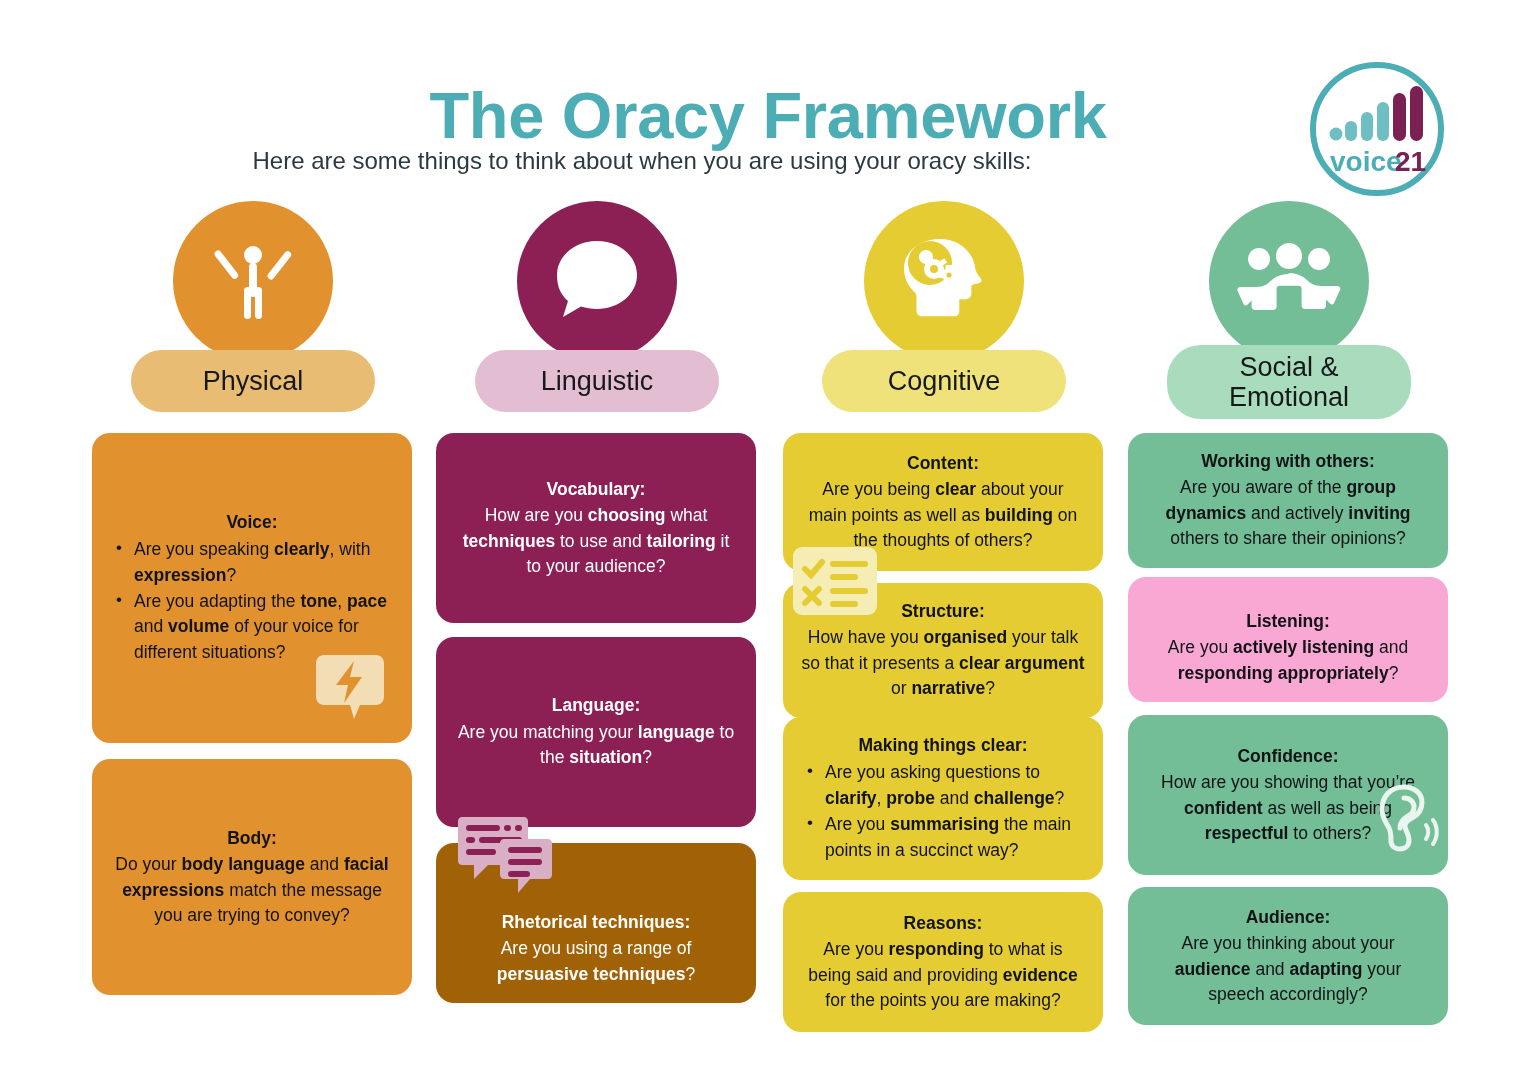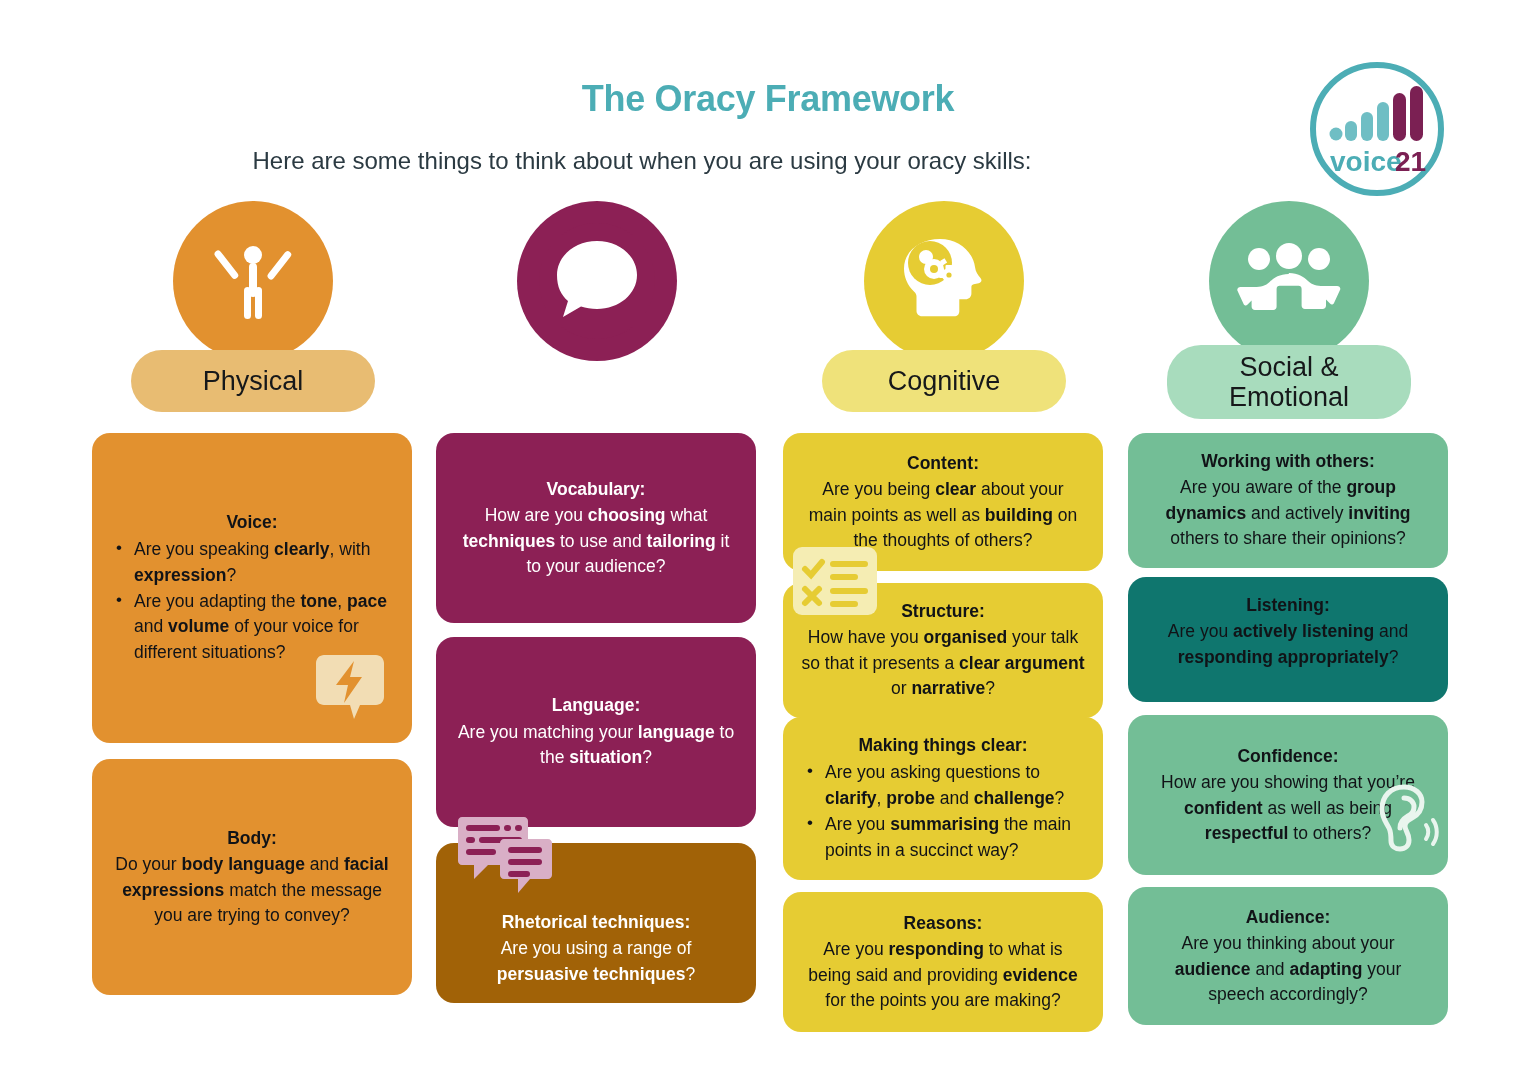--- a/index.html
+++ b/index.html
@@ -19,21 +19,21 @@
     top: 0; left: 0;
     width: 1536px;
     height: 195px;
   }
   .title {
     position: absolute;
     top: 78px;
     left: 0;
     width: 1536px;
     text-align: center;
-    font-size: 36px;
+    font-size: 65px;
     font-weight: bold;
     color: #4cadb5;
     letter-spacing: -0.3px;
   }
   .subtitle {
     position: absolute;
     top: 147px;
     left: 0;
     width: 1284px;
     text-align: center;
@@ -221,20 +221,21 @@
       </div>
     </div>
     <div class="column col-1">
       <div class="strand-head">
         <div class="strand-circle" style="background: rgb(140, 32, 85);">
           <svg width="120" height="120" viewBox="0 0 120 120">
       <circle cx="60" cy="60" r="58" fill="#8C2055"></circle>
       <path d="M60 20c22 0 40 15 40 34 0 19-18 34-40 34-6 0-11-.9-16-2.5L26 96l5-16c-7-6-11-14-11-26 0-19 18-34 40-34z" fill="#fff"></path>
     </svg>
         </div>
+        <div class="strand-pill" style="background: rgb(227, 190, 211);">Linguistic</div>
       </div>
       <div class="cards-wrap" style="position: relative; height: 650px;">
         <div class="card light-text" style="background: rgb(140, 32, 85); top: 0px; min-height: 190px; display: flex; flex-direction: column; justify-content: center;">
           <div>
             <span class="head">Vocabulary:</span>
             <span class="body">How are you <b>choosing</b> what <b>techniques</b> to use and <b>tailoring</b> it to your audience?</span>
           </div>
         </div>
         <div class="card light-text" style="background: rgb(140, 32, 85); top: 204px; min-height: 190px; display: flex; flex-direction: column; justify-content: center;">
           <div>
@@ -345,21 +346,21 @@
         </div>
         <div class="strand-pill two-line" style="background: rgb(168, 220, 189);">Social &amp; Emotional</div>
       </div>
       <div class="cards-wrap" style="position: relative; height: 650px;">
         <div class="card" style="background: rgb(115, 190, 150); top: 0px; min-height: 132px; display: flex; flex-direction: column; justify-content: center;">
           <div>
             <span class="head">Working with others:</span>
             <span class="body">Are you aware of the <b>group dynamics</b> and actively <b>inviting</b> others to share their opinions?</span>
           </div>
         </div>
-        <div class="card" style="background: #0f766e; top: 144px; min-height: 125px; display: flex; flex-direction: column; justify-content: flex-start;">
+        <div class="card" style="background: #f9a8d4; top: 144px; min-height: 125px; display: flex; flex-direction: column; justify-content: flex-end;">
           <div>
             <span class="head">Listening:</span>
             <span class="body">Are you <b>actively listening</b> and <b>responding appropriately</b>?</span>
           </div>
         </div>
         <div class="card" style="background: rgb(115, 190, 150); top: 282px; min-height: 160px; display: flex; flex-direction: column; justify-content: center;">
           <div>
             <span class="head">Confidence:</span>
             <span class="body">How are you showing that you’re <b>confident</b> as well as being <b>respectful</b> to others?</span>
           </div>

